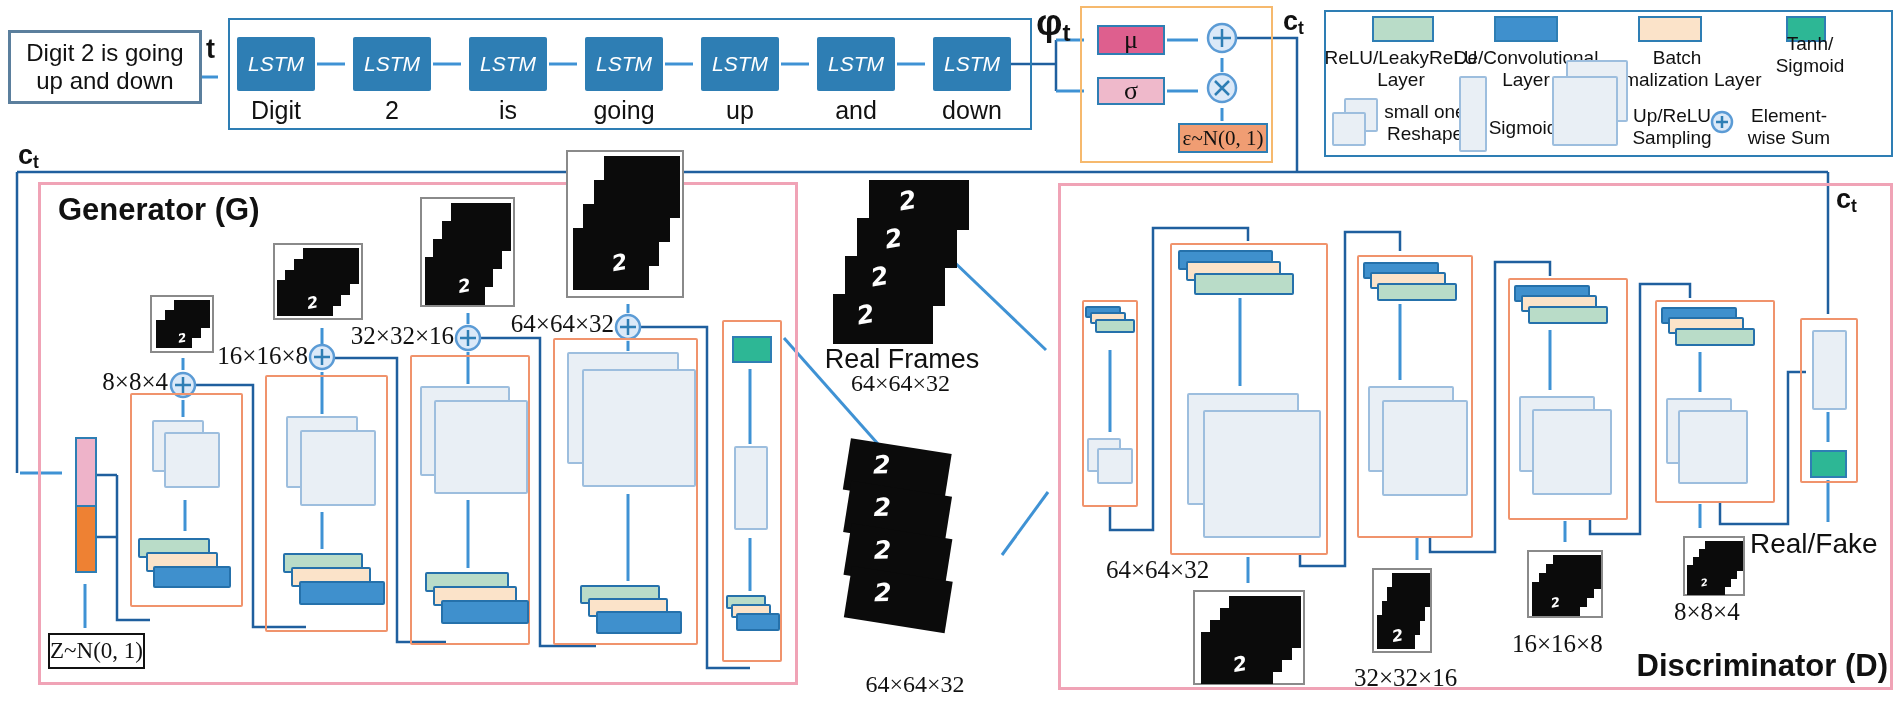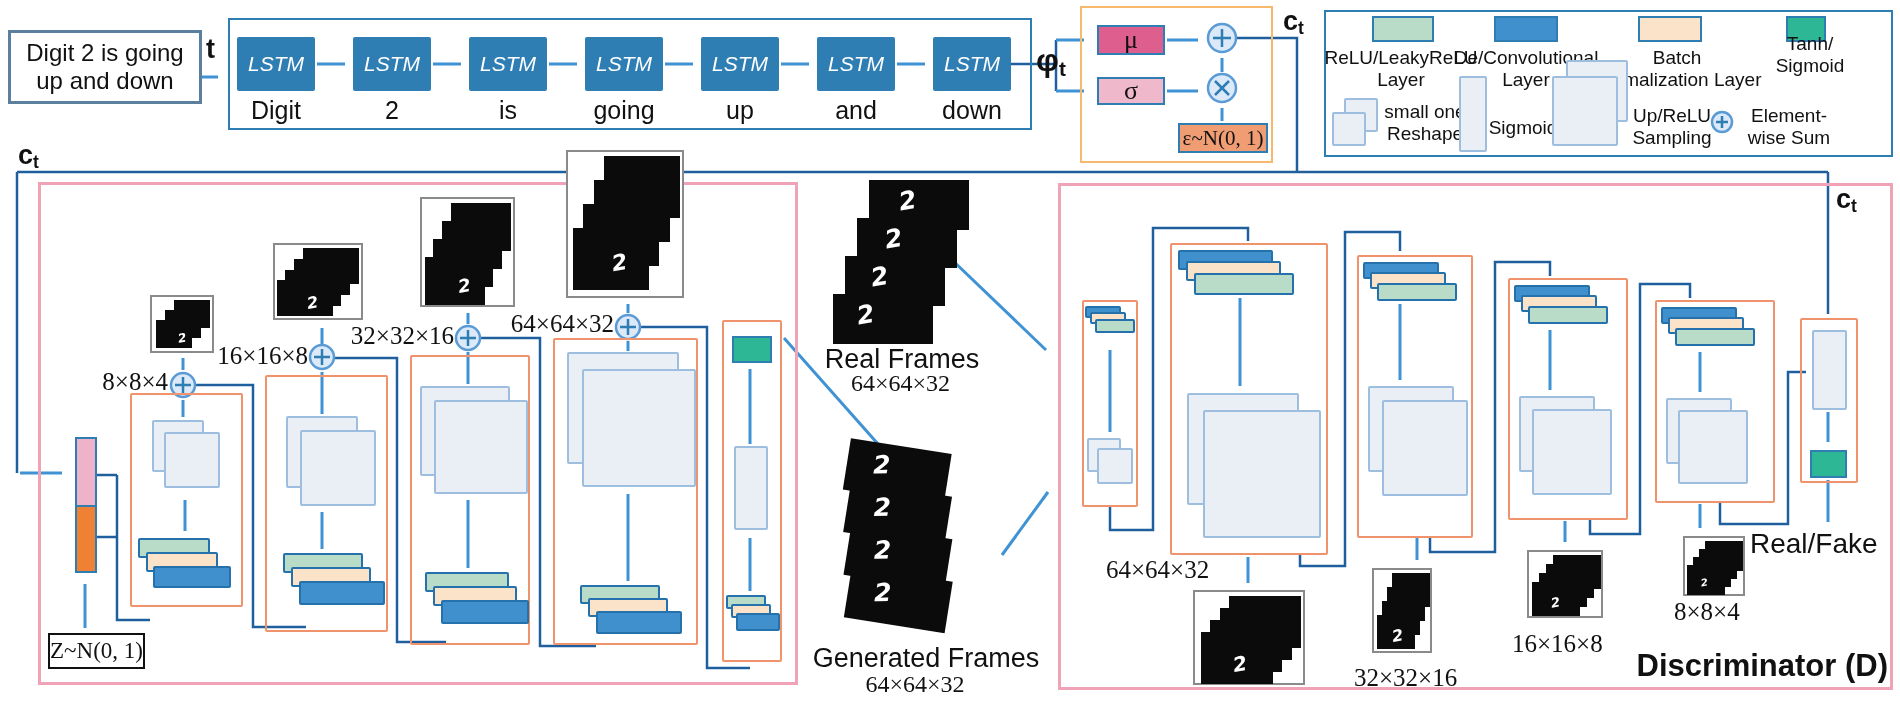--- a/index.html
+++ b/index.html
@@ -162,21 +162,21 @@
   <div class="abs ctr lstm-block" style="left:933px;top:37px;width:78px;height:54px;">LSTM</div>
 
   <div class="abs ctr" style="left:217px;top:96px;width:118px;font-size:25px;">Digit</div>
   <div class="abs ctr" style="left:333px;top:96px;width:118px;font-size:25px;">2</div>
   <div class="abs ctr" style="left:449px;top:96px;width:118px;font-size:25px;">is</div>
   <div class="abs ctr" style="left:565px;top:96px;width:118px;font-size:25px;">going</div>
   <div class="abs ctr" style="left:681px;top:96px;width:118px;font-size:25px;">up</div>
   <div class="abs ctr" style="left:797px;top:96px;width:118px;font-size:25px;">and</div>
   <div class="abs ctr" style="left:913px;top:96px;width:118px;font-size:25px;">down</div>
 
-  <div class="abs ctlab" style="left:1036px;top:2px;font-size:32px;margin-top:40px;">
+  <div class="abs ctlab" style="left:1036px;top:2px;font-size:37px;">
     <span>φ</span><span class="sub">t</span>
   </div>
 
   <div class="abs" style="left:1080px;top:6px;width:193px;height:157px;border:2.5px solid var(--cvae_orange);"></div>
   <div class="abs ctr serif" style="left:1097px;top:25px;width:68px;height:30px;background:var(--mu_pink);border:2.5px solid var(--lstm_blue);font-size:26px;">
     <span>μ</span>
   </div>
   <div class="abs ctr serif" style="left:1097px;top:77px;width:68px;height:28px;background:var(--sigma_pink);border:2.5px solid var(--lstm_blue);font-size:26px;">
     <span>σ</span>
   </div>
@@ -212,20 +212,21 @@
   <div class="abs sq" style="left:1459px;top:76px;width:28px;height:76px;"></div>
   <div class="abs ctr legend-text" style="left:1492px;top:116px;width:62px;height:24px;">Sigmoid</div>
   <div class="abs" style="left:1552px;top:60px;width:80px;height:90px;">
     <div class="sq" style="left:14px;top:0;width:62px;height:62px;"></div>
     <div class="sq" style="left:0;top:16px;width:66px;height:70px;"></div>
   </div>
   <div class="abs ctr legend-text" style="left:1634px;top:104px;width:76px;height:46px;">Up/ReLU Sampling</div>
   <div class="abs ctr legend-text" style="left:1736px;top:104px;width:106px;height:46px;">Element-wise Sum</div>
 
   <div class="abs" style="left:38px;top:182px;width:760px;height:503px;border:3px solid var(--gen_pink);"></div>
+  <div class="abs title" style="left:58px;top:192px;width:320px;">Generator (G)</div>
 
   <div class="abs" style="left:75px;top:437px;width:22px;height:70px;background:var(--inbar_pink);border:2.5px solid var(--lstm_blue);"></div>
   <div class="abs" style="left:75px;top:505px;width:22px;height:68px;background:var(--inbar_orange);border:2.5px solid var(--lstm_blue);"></div>
   <div class="abs ctr serif" style="left:48px;top:633px;width:97px;height:36px;border:2.5px solid #111;font-size:23px;">
     <span>Z~N(0, 1)</span>
   </div>
 
   <div class="abs oabox" style="left:130px;top:393px;width:113px;height:214px;"></div>
   <div class="abs" style="left:152px;top:420px;width:70px;height:70px;">
     <div class="sq" style="left:0;top:0;width:52px;height:52px;"></div>
@@ -336,21 +337,20 @@
     <div class="bframe" style="left:7px;top:42px;width:102px;height:52px;">
         <span class="dg" style="left:26px;top:9px;font-size:25px;">2</span>
       </div>
     <div class="bframe" style="left:14px;top:84px;width:102px;height:52px;">
         <span class="dg" style="left:26px;top:9px;font-size:25px;">2</span>
       </div>
     <div class="bframe" style="left:21px;top:126px;width:102px;height:52px;">
         <span class="dg" style="left:26px;top:9px;font-size:25px;">2</span>
       </div>
   </div>
-  <div class="abs ctr" style="left:806px;top:643px;width:240px;font-size:27px;">Generated Frames</div>
   <div class="abs ctr dim" style="left:850px;top:671px;width:130px;font-size:24px;">64×64×32</div>
 
   <div class="abs" style="left:1058px;top:183px;width:835px;height:507px;border:3px solid var(--gen_pink);"></div>
   <div class="abs title" style="left:1622px;top:648px;width:266px;text-align:right;">Discriminator (D)</div>
 
   <div class="abs oabox" style="left:1082px;top:300px;width:56px;height:207px;"></div>
   <div class="abs" style="left:1085px;top:306px;width:52px;height:30px;">
     <div class="bar b" style="left:0;top:0;width:36px;height:12px;"></div>
     <div class="bar p" style="left:5px;top:6px;width:36px;height:12px;"></div>
     <div class="bar g" style="left:10px;top:13px;width:40px;height:14px;"></div>

